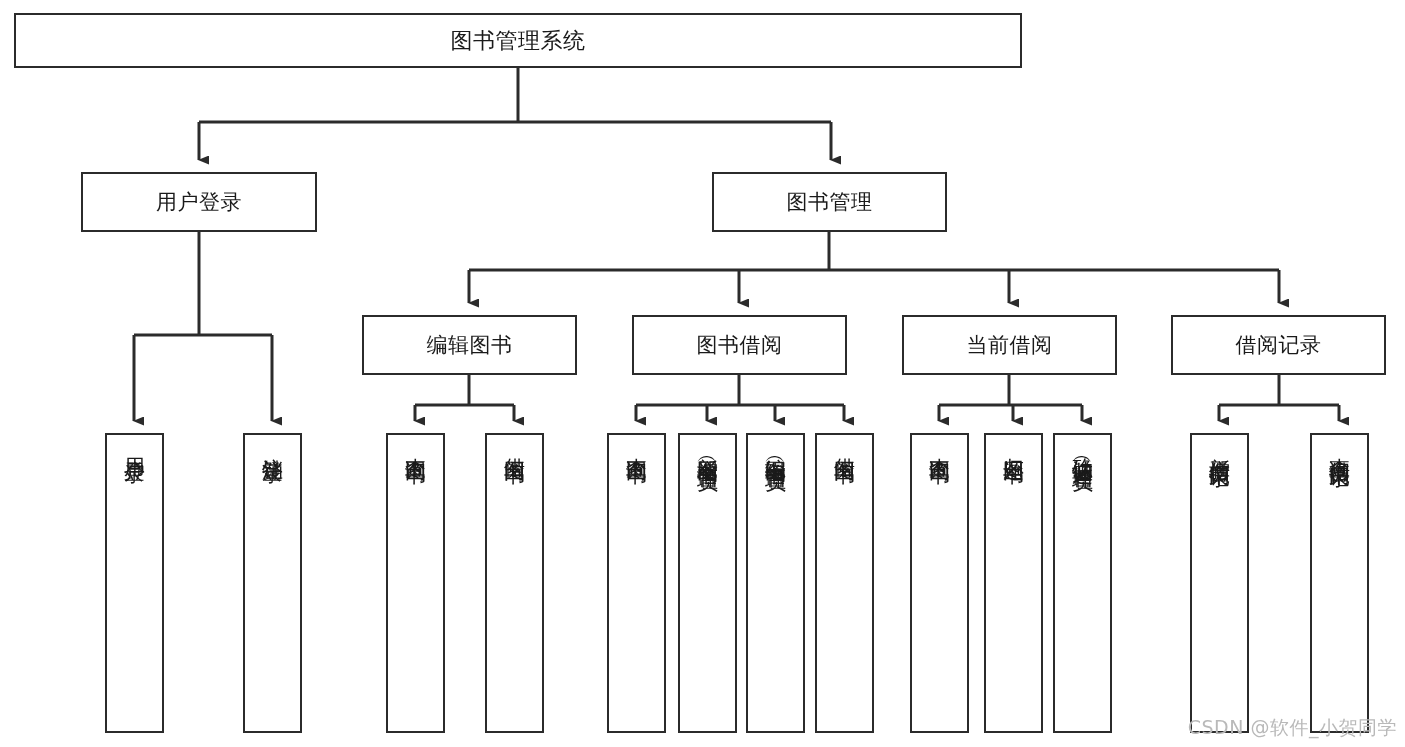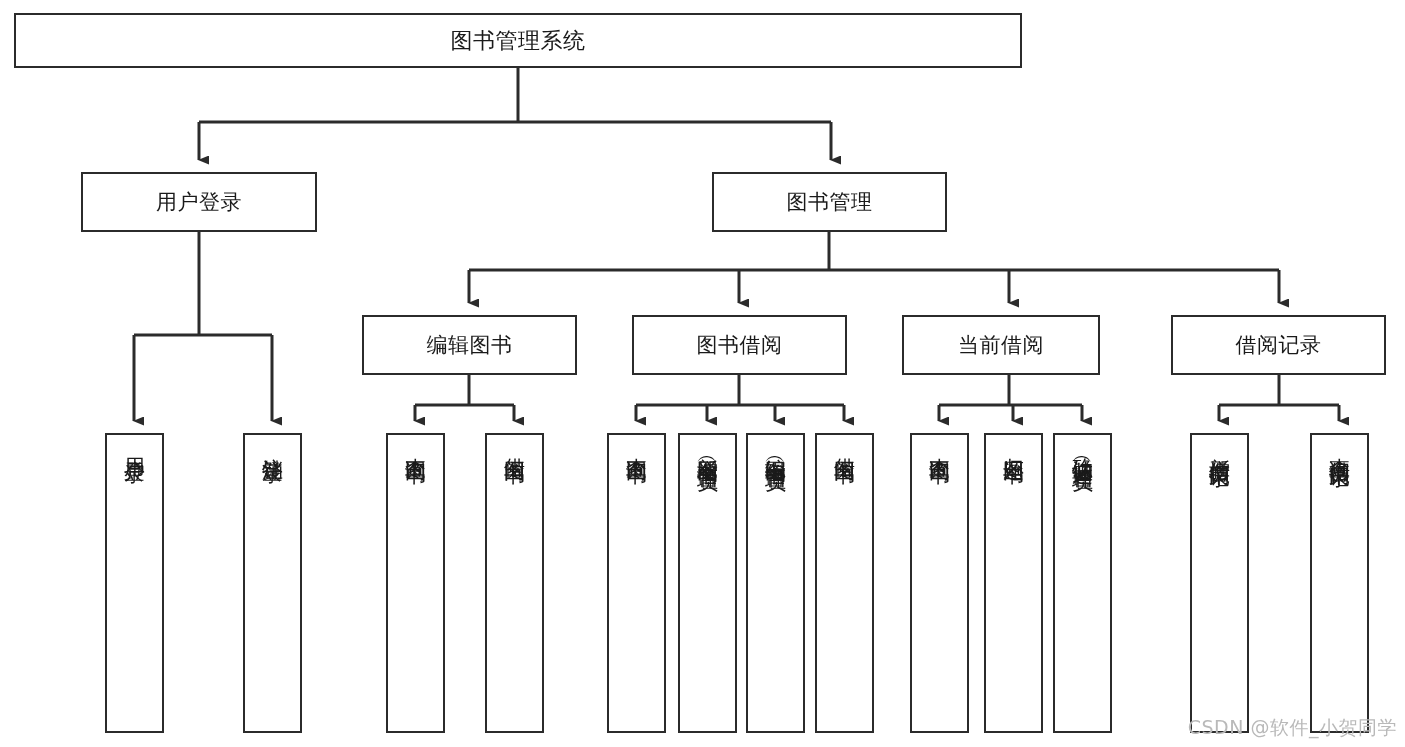--- a/index.html
+++ b/index.html
@@ -141,21 +141,21 @@
   <div class="node horiz" style="left: 712px; top: 172px; width: 235px; height: 60px; border-color: rgb(43, 43, 43); color: rgb(26, 26, 26);">
     <span class="node-label">图书管理</span>
   </div>
 
   <div class="node horiz" style="left: 362px; top: 315px; width: 215px; height: 60px; border-color: rgb(43, 43, 43); color: rgb(26, 26, 26);">
     <span class="node-label">编辑图书</span>
   </div>
   <div class="node horiz" style="left: 632px; top: 315px; width: 215px; height: 60px; border-color: rgb(43, 43, 43); color: rgb(26, 26, 26); align-items: center;">
     <span class="node-label">图书借阅</span>
   </div>
-  <div class="node horiz" style="left: 902px; top: 315px; width: 198px; height: 60px; border-color: rgb(43, 43, 43); color: rgb(26, 26, 26);">
+  <div class="node horiz" style="left: 902px; top: 315px; width: 215px; height: 60px; border-color: rgb(43, 43, 43); color: rgb(26, 26, 26);">
     <span class="node-label">当前借阅</span>
   </div>
   <div class="node horiz" style="left: 1171px; top: 315px; width: 215px; height: 60px; border-color: rgb(43, 43, 43); color: rgb(26, 26, 26);">
     <span class="node-label">借阅记录</span>
   </div>
 
   <div class="node vert" style="left: 105px; top: 433px; width: 59px; height: 300px; border-color: rgb(43, 43, 43); color: rgb(26, 26, 26);">
     <span class="node-label">用户登录</span>
   </div>
   <div class="node vert" style="left: 243px; top: 433px; width: 59px; height: 300px; border-color: rgb(43, 43, 43); color: rgb(26, 26, 26);">

